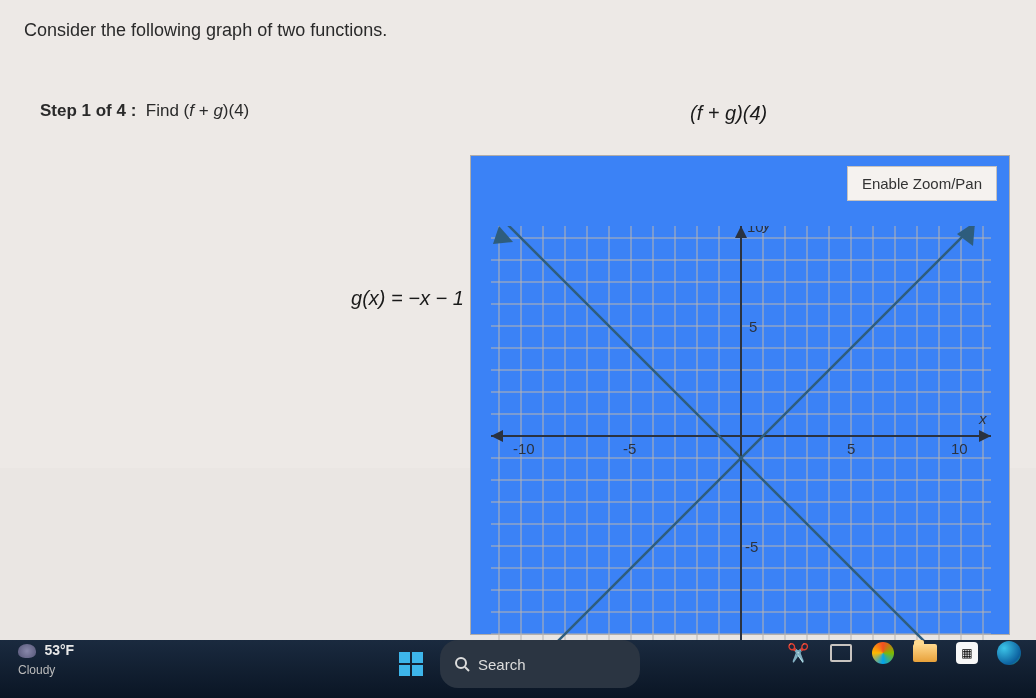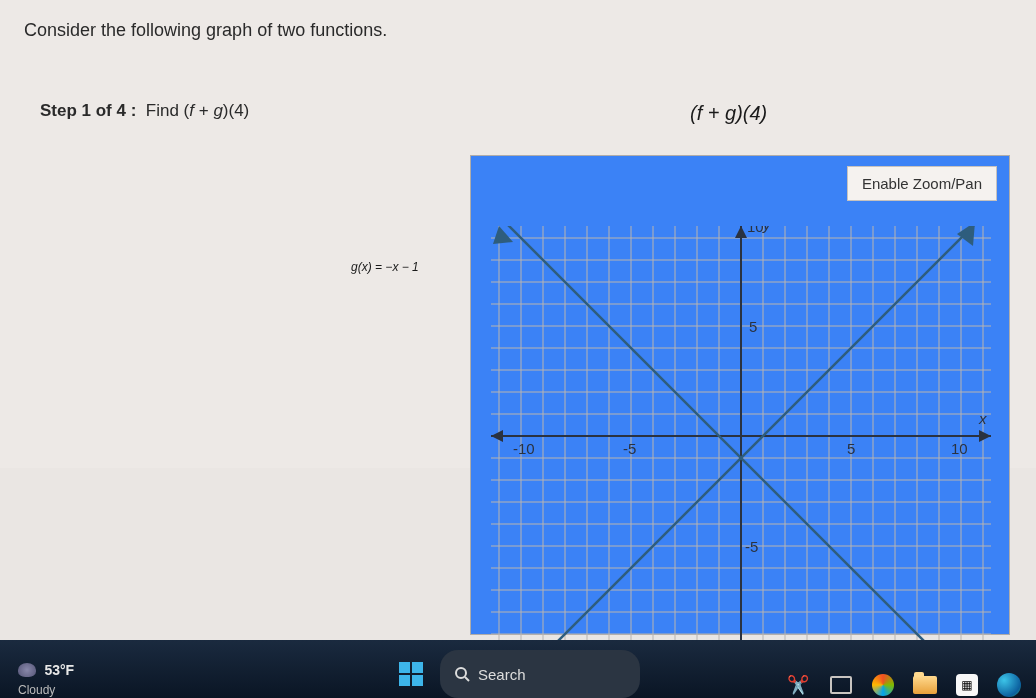--- a/index.html
+++ b/index.html
@@ -4,23 +4,23 @@
   <style>
     * { box-sizing: border-box; margin: 0; padding: 0; }
     body { font-family: Arial, sans-serif; background: #eae6e3; width: 1036px; height: 698px; overflow: hidden; position: relative; }
     .page-content { background: #ede9e6; padding: 20px 24px; height: 468px; position: relative; }
     .prompt-text { font-size: 18px; color: #2a2a2a; margin-bottom: 40px; }
     .expression-label { position: absolute; top: 70px; left: 690px; font-size: 20px; font-style: italic; color: #1a1a1a; margin-top: 32px; }
     .step-row { margin-top: 60px; font-size: 17px; color: #2a2a2a; margin-left: 16px; }
     .step-label { font-weight: bold; }
     .graph-area { position: absolute; top: 155px; left: 470px; width: 540px; height: 480px; border: 1px solid #b0aca9; background: #3b82f6; }
     .zoom-button { position: absolute; top: 10px; right: 12px; background: #f5f2ef; border: 1px solid #c7c2be; padding: 8px 14px; font-size: 15px; color: #333; cursor: pointer; }
-    .g-label { position: absolute; top: 104px; left: -120px; font-size: 12px; font-style: italic; color: #1a1a1a; }
+    .g-label { position: absolute; top: 131px; left: -120px; font-size: 20px; font-style: italic; color: #1a1a1a; }
     svg.grid { position: absolute; top: 70px; left: 20px; }
-    .taskbar { position: absolute; bottom: 0; left: 0; right: 0; height: 58px; background: linear-gradient(180deg, #1a2a3f 0%, #0a1524 100%); display: flex; align-items: flex-end; }
+    .taskbar { position: absolute; bottom: 0; left: 0; right: 0; height: 58px; background: linear-gradient(180deg, #1a2a3f 0%, #0a1524 100%); display: flex; align-items: flex-start; }
     .weather { color: #e8e8e8; padding-left: 18px; line-height: 1.2; }
     .weather-icon { display: inline-block; width: 18px; height: 14px; background: radial-gradient(circle at 50% 50%, #88a 0%, #557 100%); border-radius: 50% 50% 40% 40%; margin-right: 4px; vertical-align: middle; }
     .weather-temp { font-size: 14px; font-weight: bold; }
     .weather-cond { font-size: 12px; color: #bbb; }
     .taskbar-center { position: absolute; left: 50%; transform: translateX(-50%); display: flex; align-items: center; gap: 14px; }
     .start-btn { width: 30px; height: 30px; display: grid; grid-template-columns: 1fr 1fr; grid-template-rows: 1fr 1fr; gap: 2px; padding: 3px; }
     .start-btn span:nth-child(1){ background:#3db5ea; }
     .start-btn span:nth-child(2){ background:#3db5ea; }
     .start-btn span:nth-child(3){ background:#3db5ea; }
     .start-btn span:nth-child(4){ background:#3db5ea; }

